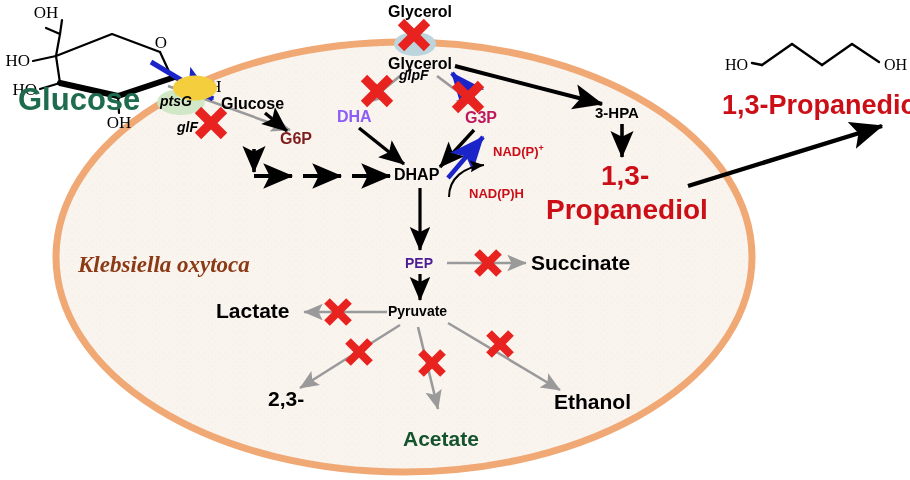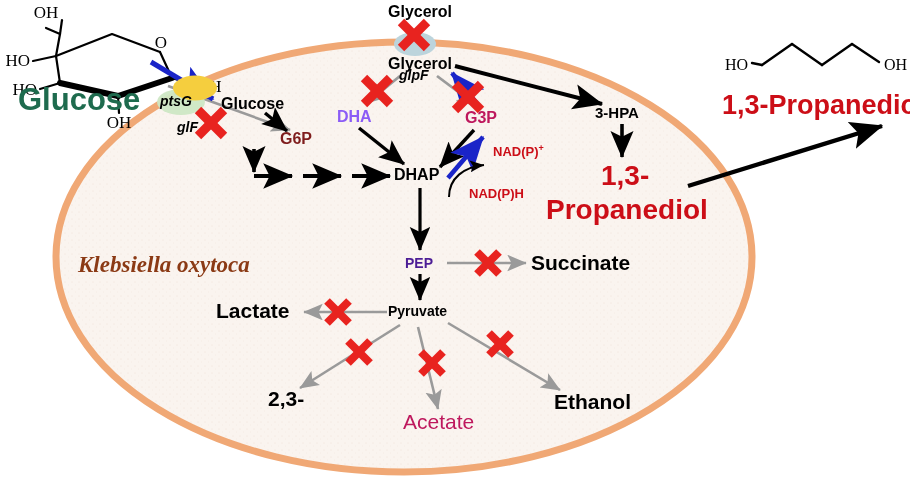--- a/index.html
+++ b/index.html
@@ -187,16 +187,16 @@
     <span>NAD(P)</span><sup style="font-size:9px;">+</sup>
   </div>
   <div class="lbl" style="left:438px;top:187px;font-size:13px;font-weight:bold;color:#CC0E17;padding-left:31px;">NAD(P)H</div>
 
   <div class="lbl" style="left:601px;top:162px;font-size:28px;font-weight:bold;color:#CC0E17;">1,3-</div>
   <div class="lbl" style="left:546px;top:196px;font-size:28px;font-weight:bold;color:#CC0E17;">Propanediol</div>
 
   <div class="lbl" style="left:531px;top:252px;font-size:21px;font-weight:bold;color:#000;">Succinate</div>
   <div class="lbl" style="left:216px;top:300px;font-size:21px;font-weight:bold;color:#000;">Lactate</div>
   <div class="lbl" style="left:268px;top:388px;font-size:21px;font-weight:bold;color:#000;">2,3-</div>
-  <div class="lbl" style="left:403px;top:411px;font-size:21px;font-weight:normal;color:#be185d;">Acetate</div>
+  <div class="lbl" style="left:403px;top:428px;font-size:21px;font-weight:bold;color:#14532d;">Acetate</div>
   <div class="lbl" style="left:554px;top:391px;font-size:21px;font-weight:bold;color:#000;">Ethanol</div>
 
 </div>
 
 </body></html>

